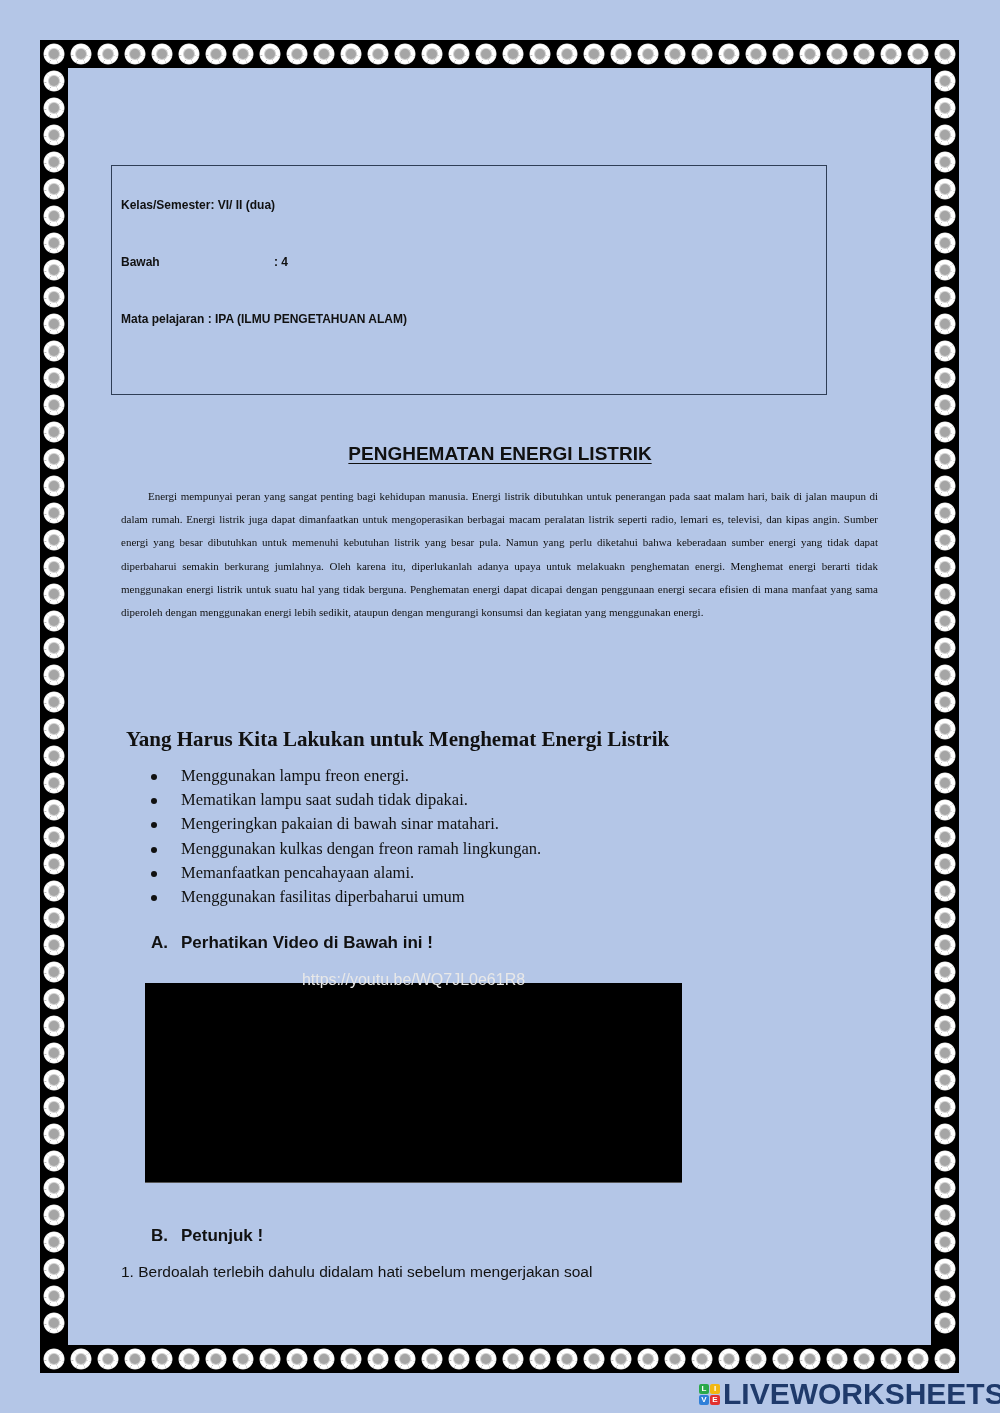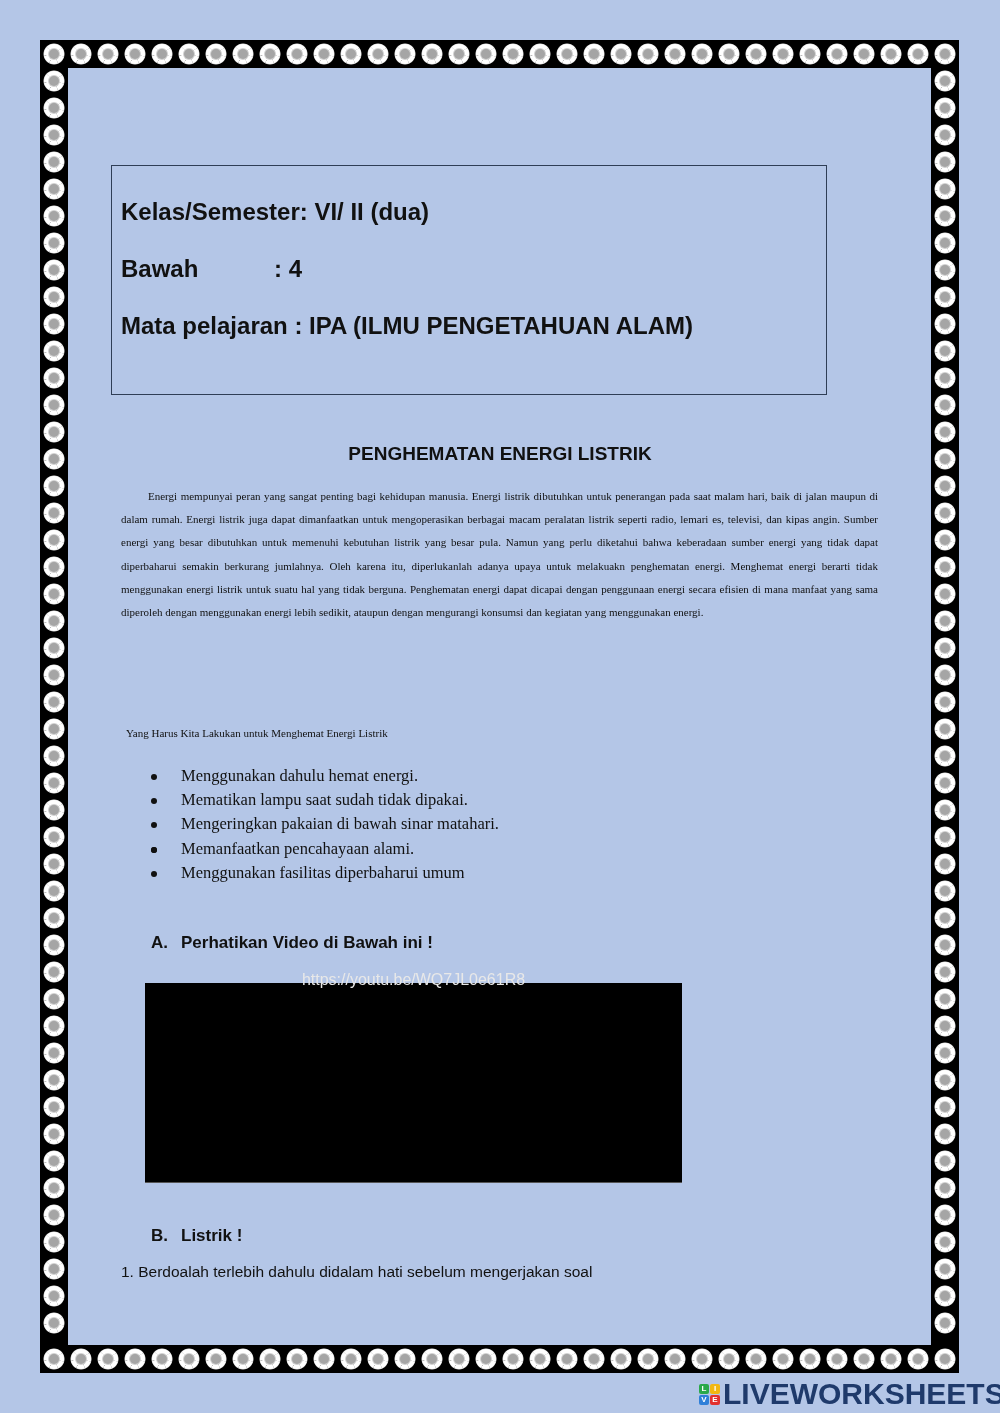--- a/index.html
+++ b/index.html
@@ -40,42 +40,42 @@
       z-index: 0;
     }
     .flower::after {
       content: ""; position: absolute; left: 6px; top: 6px; width: 10px; height: 10px;
       border-radius: 50%; background: #a5a5a5; box-shadow: 0 0 0 1px #d0d0d0;
     }
 
     .info-box {
       position: absolute; left: 111px; top: 165px; width: 716px; height: 230px;
       border: 1px solid #2f3e56; box-sizing: border-box;
-      font-family: "Liberation Sans", sans-serif; font-weight: bold; font-size: 24px;
+      font-family: "Liberation Sans", sans-serif; font-weight: bold; font-size: 12px;
     }
     .info-line { position: absolute; left: 9px; white-space: nowrap; }
     .info-line .lab { display: inline-block; }
     .info-line.l1 { top: 32px; }
     .info-line.l2 { top: 89px; }
     .info-line.l2 .lab { width: 153px; }
     .info-line.l3 { top: 146px; }
 
     .title {
       position: absolute; left: 0; width: 1000px; top: 443px; text-align: center;
       font-family: "Liberation Sans", sans-serif; font-weight: bold; font-size: 19px;
     }
-    .title span { text-underline-offset: 3px; }
+    .title span { text-decoration: underline; text-underline-offset: 3px; }
 
     .para {
       position: absolute; left: 121px; top: 485px; width: 757px;
       font-size: 11px; line-height: 23.2px; text-align: justify;
       text-indent: 27px; margin: 0;
     }
     .subhead {
-      position: absolute; left: 126px; top: 727px; font-size: 11px;
+      position: absolute; left: 126px; top: 727px; font-size: 21px; font-weight: bold;
     }
     .bullets {
       position: absolute; left: 148px; top: 764px; margin: 0; padding: 0; list-style: none;
       font-size: 16.5px; line-height: 24.2px;
     }
     .bullets li { position: relative; padding-left: 33px; }
     .bullets li .dot {
       position: absolute; left: 3px; top: 10px; width: 6px; height: 6px; border-radius: 50%; background: #111;
     }
     .section-head {
@@ -307,38 +307,38 @@
 
 <div class="title">
   <span>PENGHEMATAN ENERGI LISTRIK</span>
 </div>
 
 <p class="para">Energi mempunyai peran yang sangat penting bagi kehidupan manusia. Energi listrik dibutuhkan untuk penerangan pada saat malam hari, baik di jalan maupun di dalam rumah. Energi listrik juga dapat dimanfaatkan untuk mengoperasikan berbagai macam peralatan listrik seperti radio, lemari es, televisi, dan kipas angin. Sumber energi yang besar dibutuhkan untuk memenuhi kebutuhan listrik yang besar pula. Namun yang perlu diketahui bahwa keberadaan sumber energi yang tidak dapat diperbaharui semakin berkurang jumlahnya. Oleh karena itu, diperlukanlah adanya upaya untuk melakuakn penghematan energi. Menghemat energi berarti tidak menggunakan energi listrik untuk suatu hal yang tidak berguna. Penghematan energi dapat dicapai dengan penggunaan energi secara efisien di mana manfaat yang sama diperoleh dengan menggunakan energi lebih sedikit, ataupun dengan mengurangi konsumsi dan kegiatan yang menggunakan energi.</p>
 
 <div class="subhead">Yang Harus Kita Lakukan untuk Menghemat Energi Listrik</div>
 
 <ul class="bullets">
-  <li><span class="dot"></span><span>Menggunakan dahulu hemat energi.</span></li>
+  <li><span class="dot"></span><span>Menggunakan lampu freon energi.</span></li>
   <li><span class="dot"></span><span>Mematikan lampu saat sudah tidak dipakai.</span></li>
   <li><span class="dot"></span><span>Mengeringkan pakaian di bawah sinar matahari.</span></li>
-  <li><span class="dot"></span></li>
+  <li><span class="dot"></span><span>Menggunakan kulkas dengan freon ramah lingkungan.</span></li>
   <li><span class="dot"></span><span>Memanfaatkan pencahayaan alami.</span></li>
   <li><span class="dot"></span><span>Menggunakan fasilitas diperbaharui umum</span></li>
 </ul>
 
 <div class="section-head sec-a">
   <span class="letter">A.</span><span>Perhatikan Video di Bawah ini !</span>
 </div>
 
 <div class="video">
   <a class="video-link">https://youtu.be/WQ7JL0e61R8</a>
 </div>
 
 <div class="section-head sec-b">
-  <span class="letter">B.</span><span>Listrik !</span>
+  <span class="letter">B.</span><span>Petunjuk !</span>
 </div>
 
 <div class="instruction">1. Berdoalah terlebih dahulu didalam hati sebelum mengerjakan soal</div>
 
 <div class="lw-logo">
   <div class="lw-grid">
     <span class="lw-cell" style="background:#2aa84a">L</span>
     <span class="lw-cell" style="background:#f2b712">I</span>
     <span class="lw-cell" style="background:#2f7fd8">V</span>
     <span class="lw-cell" style="background:#e2312f">E</span>

